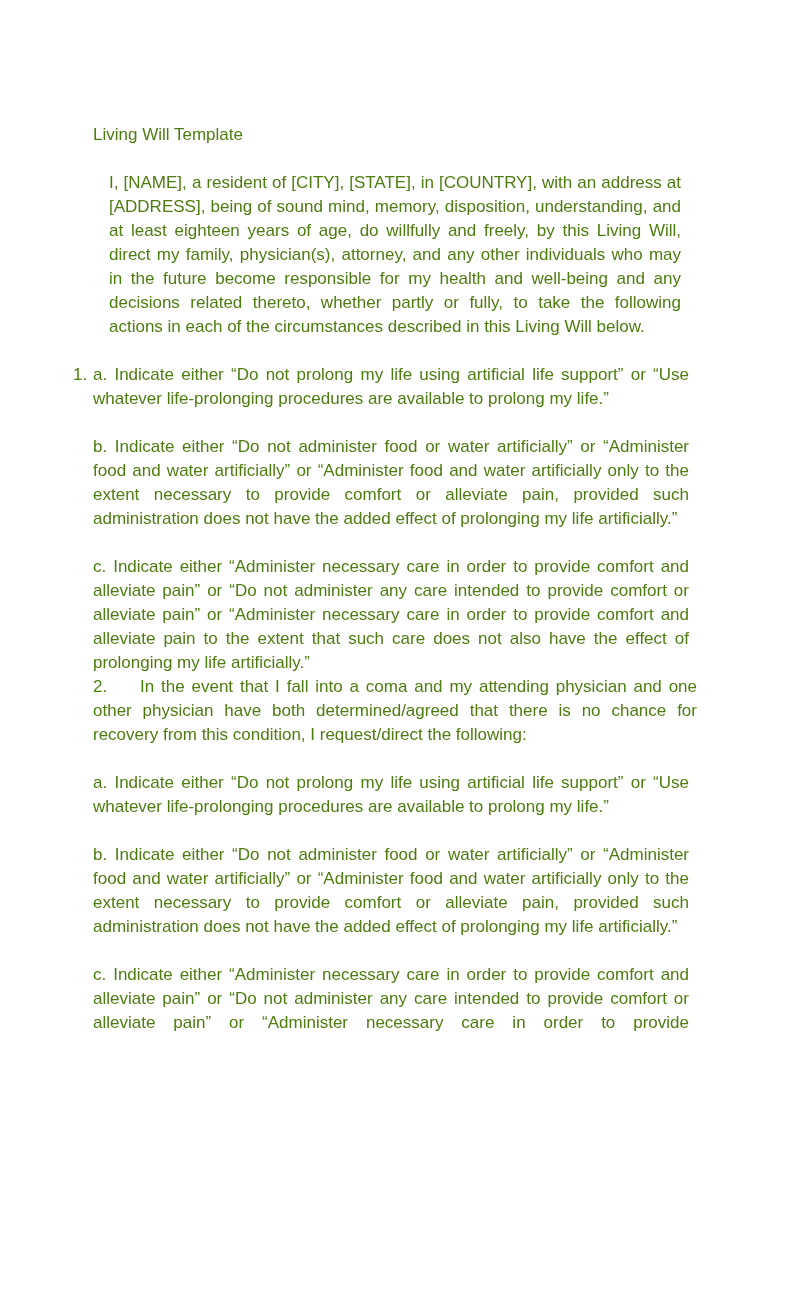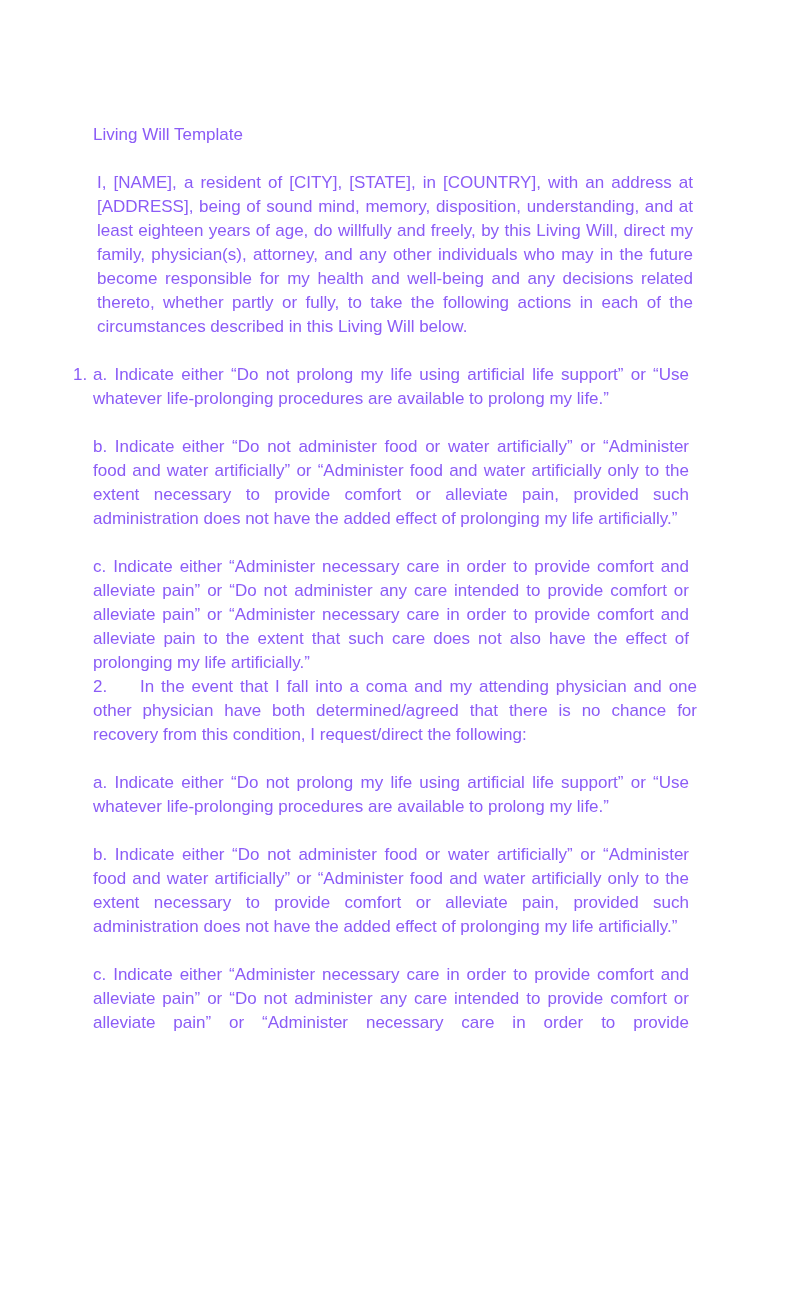--- a/index.html
+++ b/index.html
@@ -1,23 +1,23 @@
 <!DOCTYPE html>
 <html><head>
 <meta charset="utf-8">
 <style>
   html, body { margin: 0; padding: 0; background: #ffffff; }
   body { width: 790px; height: 1301px; position: relative; overflow: hidden; }
   .page {
     position: absolute; left: 93px; top: 123px; width: 604px;
     font-family: "Liberation Sans", "DejaVu Sans", sans-serif;
-    font-size: 17px; line-height: 24px; color: #8b5cf6;
+    font-size: 17px; line-height: 24px; color: #4d7c0f;
   }
   .title { margin: 0 0 24px 0; font-weight: normal; font-size: 17px; }
-  .para { margin: 4px; text-align: justify; text-align-last: left; }
+  .para { margin: 16px; text-align: justify; text-align-last: left; }
   .numbered { position: relative; margin: 0; text-align: justify; }
   .num1 { position: absolute; left: -20px; top: 0; }
   .sub { margin: 24px 8px 0 0; text-align: justify; }
   .sub.first { margin-top: 24px; }
   .item2 { margin: 0; text-align: justify; }
   .item2 .n { display: inline-block; width: 47px; }
 </style>
 </head>
 <body>
 

